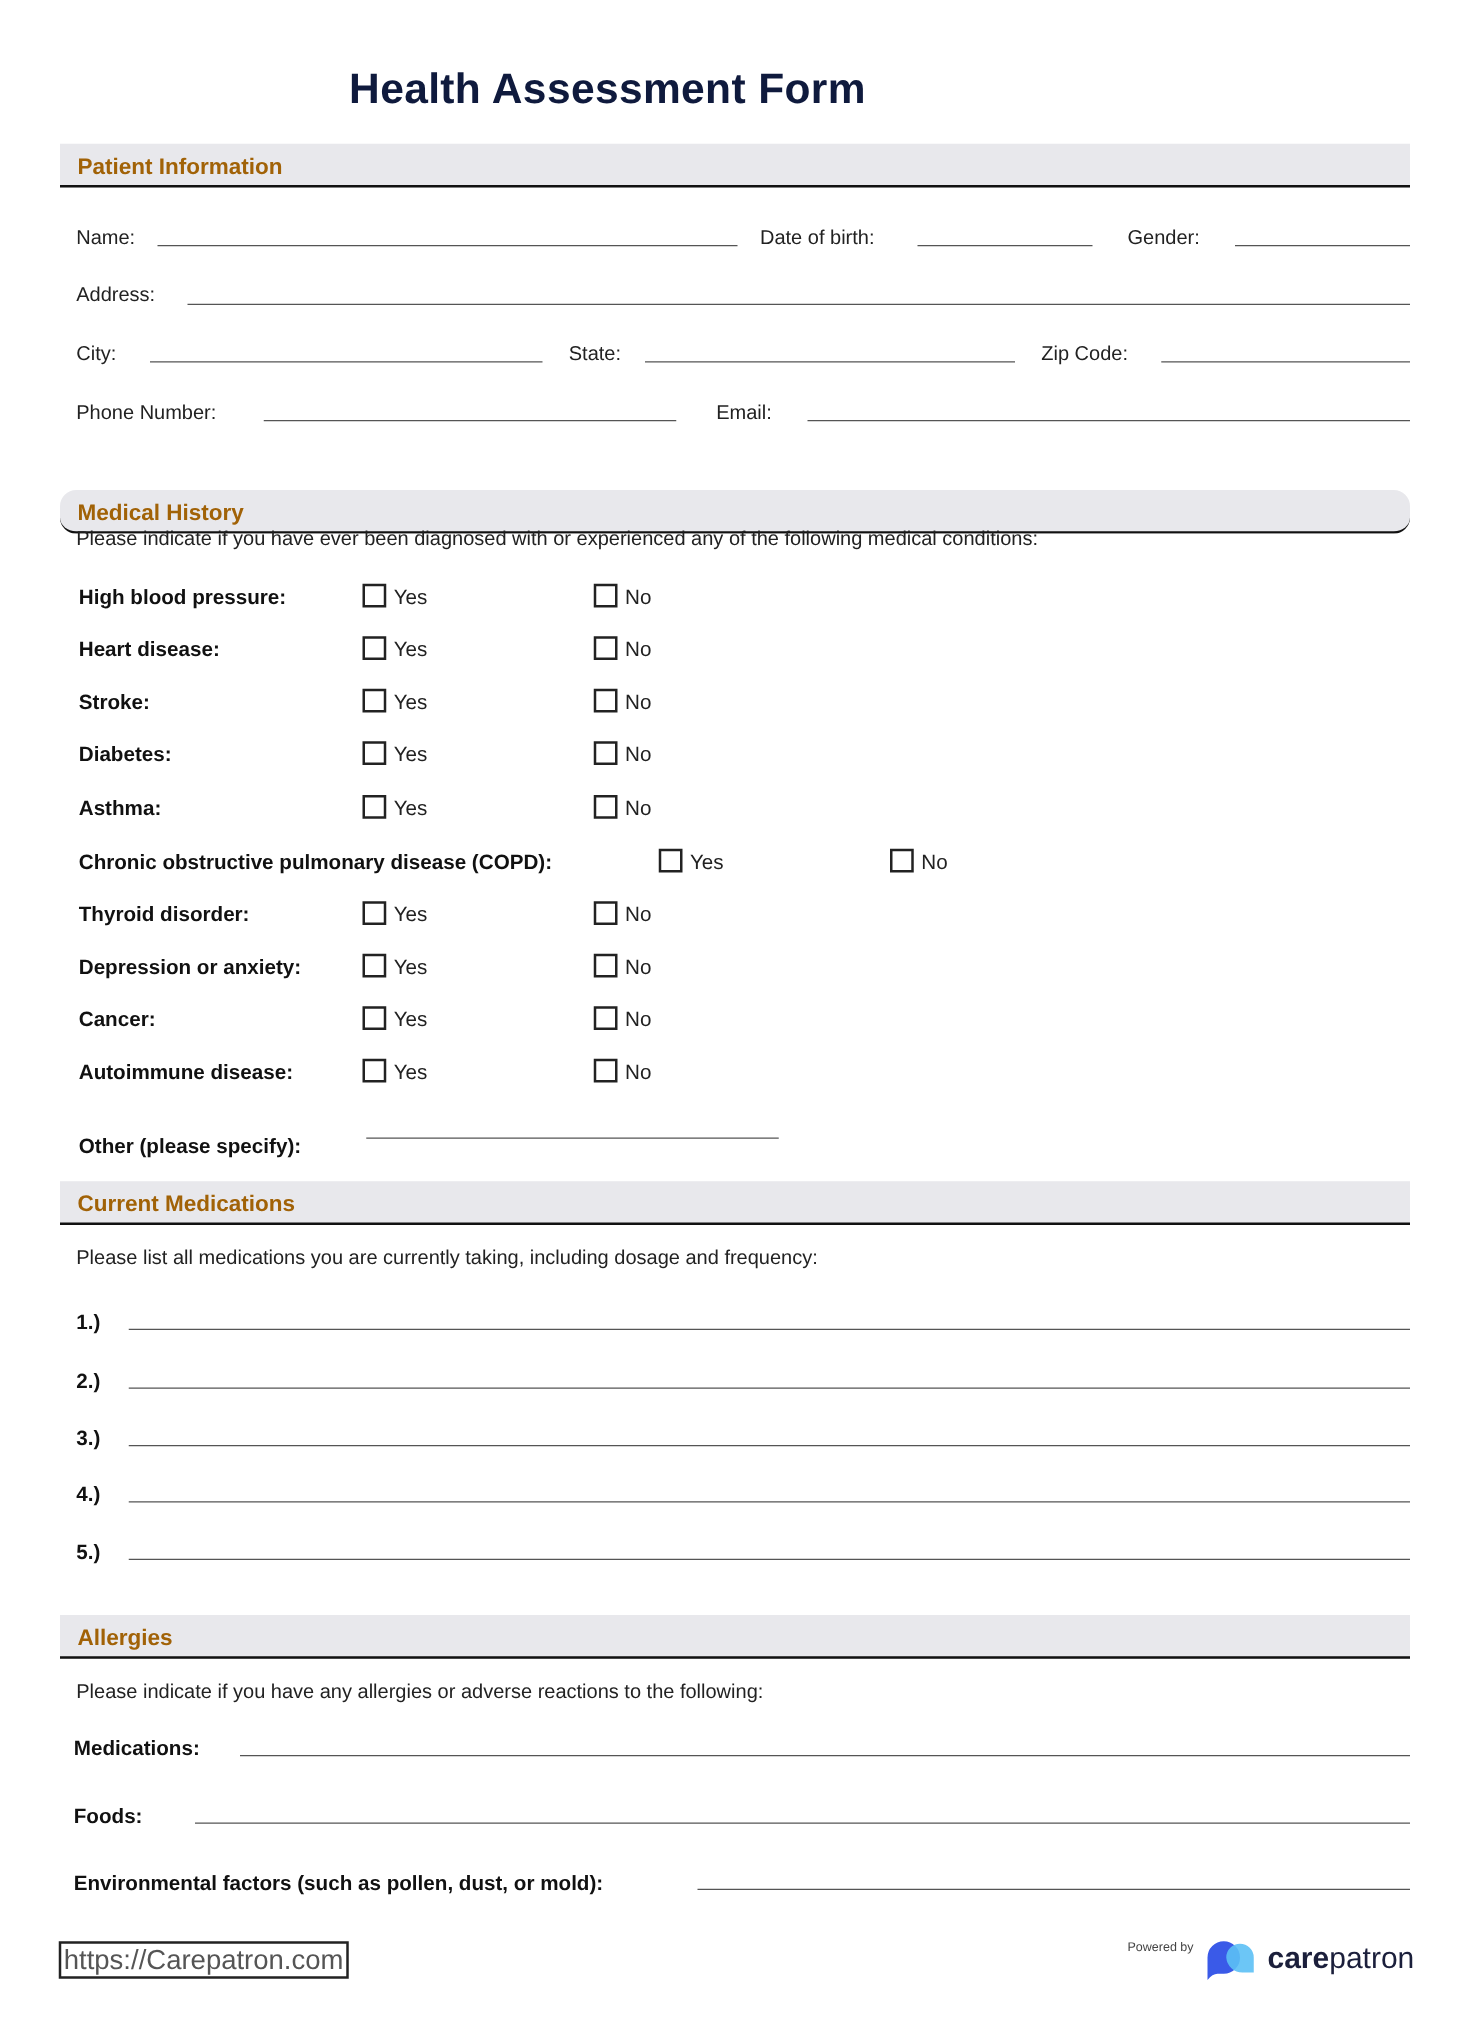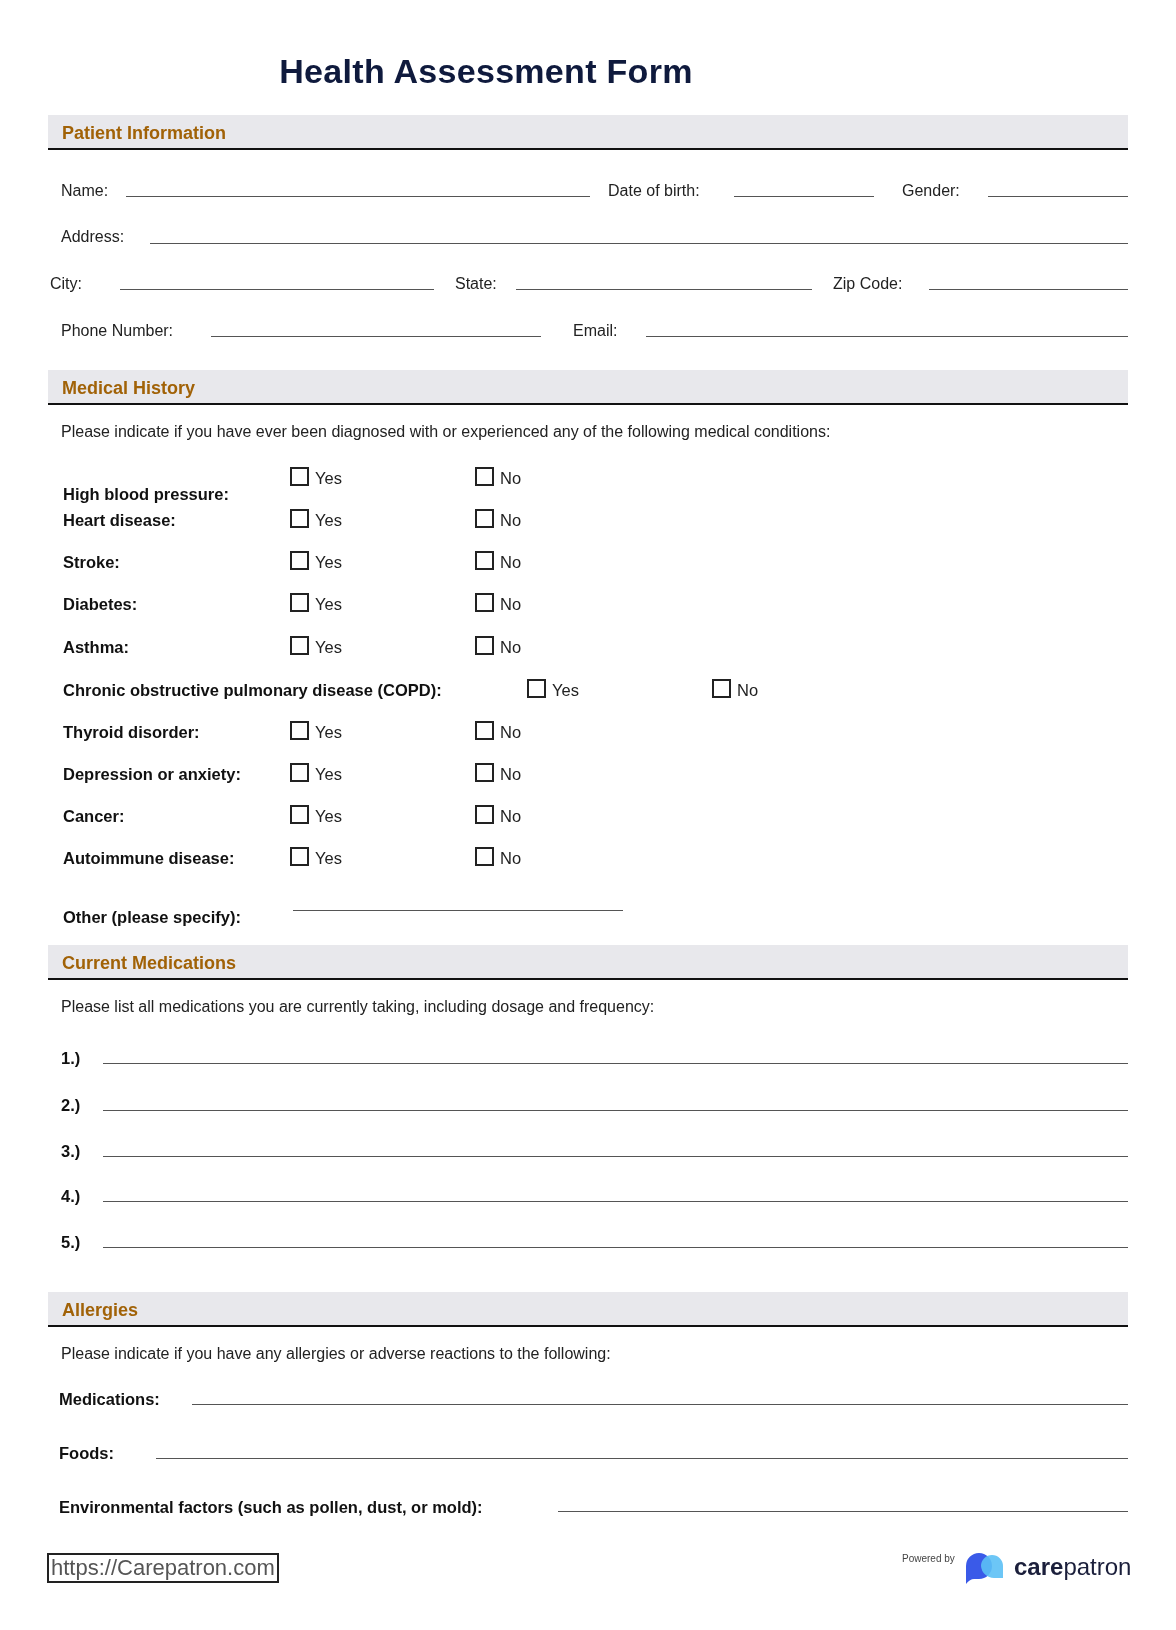--- a/index.html
+++ b/index.html
@@ -30,39 +30,39 @@
 <div class="abs lbl" style="left:61px; top:182px;">Name:</div>
 <div class="abs line" style="left:126px; top:196px; width:464px;"></div>
 <div class="abs lbl" style="left:608px; top:182px;">Date of birth:</div>
 <div class="abs line" style="left:734px; top:196px; width:140px;"></div>
 <div class="abs lbl" style="left:902px; top:182px;">Gender:</div>
 <div class="abs line" style="left:988px; top:196px; width:140px;"></div>
 
 <div class="abs lbl" style="left:61px; top:228px;">Address:</div>
 <div class="abs line" style="left:150px; top:243px; width:978px;"></div>
 
-<div class="abs lbl" style="left:50px; top:275px;">City:</div>
+<div class="abs lbl" style="left:61px; top:275px;">City:</div>
 <div class="abs line" style="left:120px; top:289px; width:314px;"></div>
 <div class="abs lbl" style="left:455px; top:275px;">State:</div>
 <div class="abs line" style="left:516px; top:289px; width:296px;"></div>
 <div class="abs lbl" style="left:833px; top:275px;">Zip Code:</div>
 <div class="abs line" style="left:929px; top:289px; width:199px;"></div>
 
 <div class="abs lbl" style="left:61px; top:322px;">Phone Number:</div>
 <div class="abs line" style="left:211px; top:336px; width:330px;"></div>
 <div class="abs lbl" style="left:573px; top:322px;">Email:</div>
 <div class="abs line" style="left:646px; top:336px; width:482px;"></div>
 
-<div class="abs section-header" style="top:370px;">
+<div class="abs section-header" style="top:392px;border-radius:13px;">
   <span>Medical History</span>
 </div>
 <div class="abs lbl" style="left:61px; top:423px;">Please indicate if you have ever been diagnosed with or experienced any of the following medical conditions:</div>
 
 <div id="conditions">
-    <div class="abs blbl" style="left: 63px; top: 469px; margin-top: 16px;">High blood pressure:</div>
+    <div class="abs blbl" style="left: 63px; top: 469px;">High blood pressure:</div>
     <div class="abs cb" style="left: 290px; top: 467px;"></div>
     <div class="abs opt" style="left: 315px; top: 469px;">Yes</div>
     <div class="abs cb" style="left: 475px; top: 467px;"></div>
     <div class="abs opt" style="left: 500px; top: 469px;">No</div>
     <div class="abs blbl" style="left: 63px; top: 511px;">Heart disease:</div>
     <div class="abs cb" style="left: 290px; top: 509px;"></div>
     <div class="abs opt" style="left: 315px; top: 511px;">Yes</div>
     <div class="abs cb" style="left: 475px; top: 509px;"></div>
     <div class="abs opt" style="left: 500px; top: 511px;">No</div>
     <div class="abs blbl" style="left: 63px; top: 553px;">Stroke:</div>

